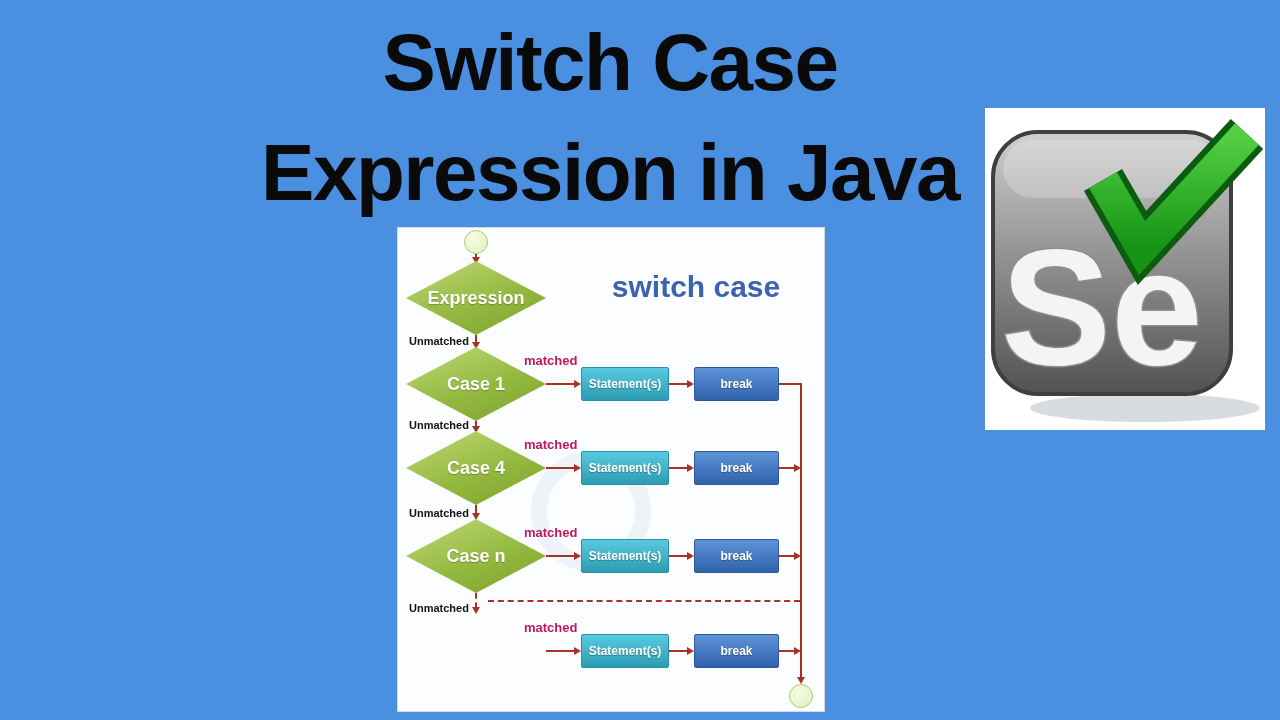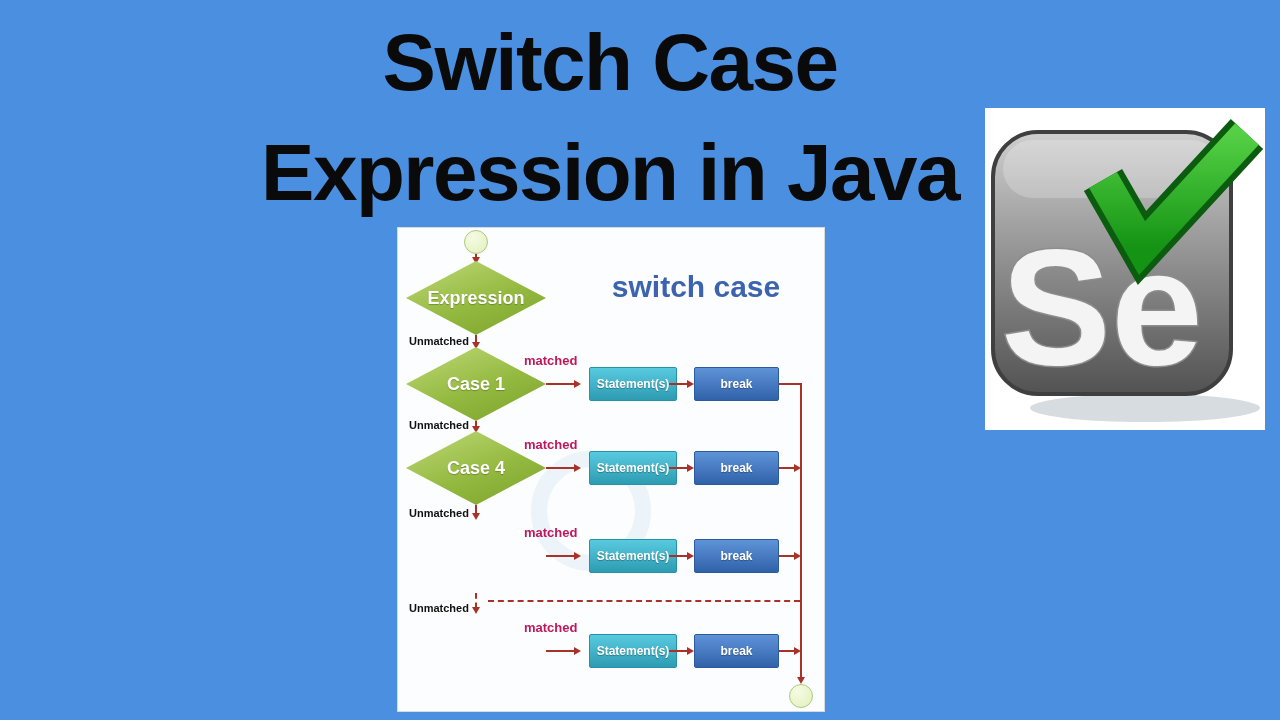--- a/index.html
+++ b/index.html
@@ -28,21 +28,21 @@
     border:1px solid #aec77f;box-sizing:border-box;}
 
   .diamond{width:140px;height:74px;display:flex;align-items:center;justify-content:center;
     background:linear-gradient(160deg,#bfda78 0%,#94b940 55%,#7ba22a 100%);
     clip-path:polygon(50% 0,100% 50%,50% 100%,0 50%);
     color:#fff;font-weight:bold;font-size:18px;text-shadow:0 1px 1px rgba(0,0,0,0.25);}
 
   .box{width:88px;height:34px;display:flex;align-items:center;justify-content:center;
     color:#fff;font-weight:bold;font-size:12px;text-shadow:0 1px 1px rgba(0,0,0,0.3);
     border-radius:2px;box-sizing:border-box;}
-  .box-statement{background:linear-gradient(180deg,#58cadf 0%,#2d9cb2 100%);border:1px solid #2792a7;margin-left:8px;}
+  .box-statement{background:linear-gradient(180deg,#58cadf 0%,#2d9cb2 100%);border:1px solid #2792a7;}
   .box-break{width:85px;background:linear-gradient(180deg,#5f93d8 0%,#3062aa 100%);border:1px solid #2b5a9e;}
 
   .lbl-unmatched{font-size:11px;font-weight:bold;color:#111;}
   .lbl-matched{font-size:13px;font-weight:bold;color:#be185d;}
 
   .shaft-h{height:2px;background:#a93228;}
   .shaft-v{width:2px;background:#a93228;}
   .dash-v{width:0;border-left:2px dashed #a93228;}
   .dash-h{height:0;border-top:2px dashed #a93228;}
   .ah-r{width:0;height:0;border-top:4px solid transparent;border-bottom:4px solid transparent;border-left:7px solid #a93228;}
@@ -130,20 +130,23 @@
     <div class="fc ah-r" style="left:289px;top:236px;"></div>
     <div class="fc box box-break" style="left:296px;top:223px;">
       <span>break</span>
     </div>
     <div class="fc shaft-h" style="left:381px;top:239px;width:15px;"></div>
     <div class="fc ah-r" style="left:396px;top:236px;"></div>
     <div class="fc shaft-v" style="left:77px;top:277px;height:9px;"></div>
     <div class="fc ah-d" style="left:74px;top:285px;"></div>
 
     <div class="fc lbl-unmatched" style="left:11px;top:279px;">Unmatched</div>
+    <div class="fc diamond" style="left:8px;top:291px;">
+      <span>Case n</span>
+    </div>
     <div class="fc lbl-matched" style="left:126px;top:297px;">matched</div>
     <div class="fc shaft-h" style="left:148px;top:327px;width:28px;"></div>
     <div class="fc ah-r" style="left:176px;top:324px;"></div>
     <div class="fc box box-statement" style="left:183px;top:311px;">
       <span>Statement(s)</span>
     </div>
     <div class="fc shaft-h" style="left:271px;top:327px;width:18px;"></div>
     <div class="fc ah-r" style="left:289px;top:324px;"></div>
     <div class="fc box box-break" style="left:296px;top:311px;">
       <span>break</span>

